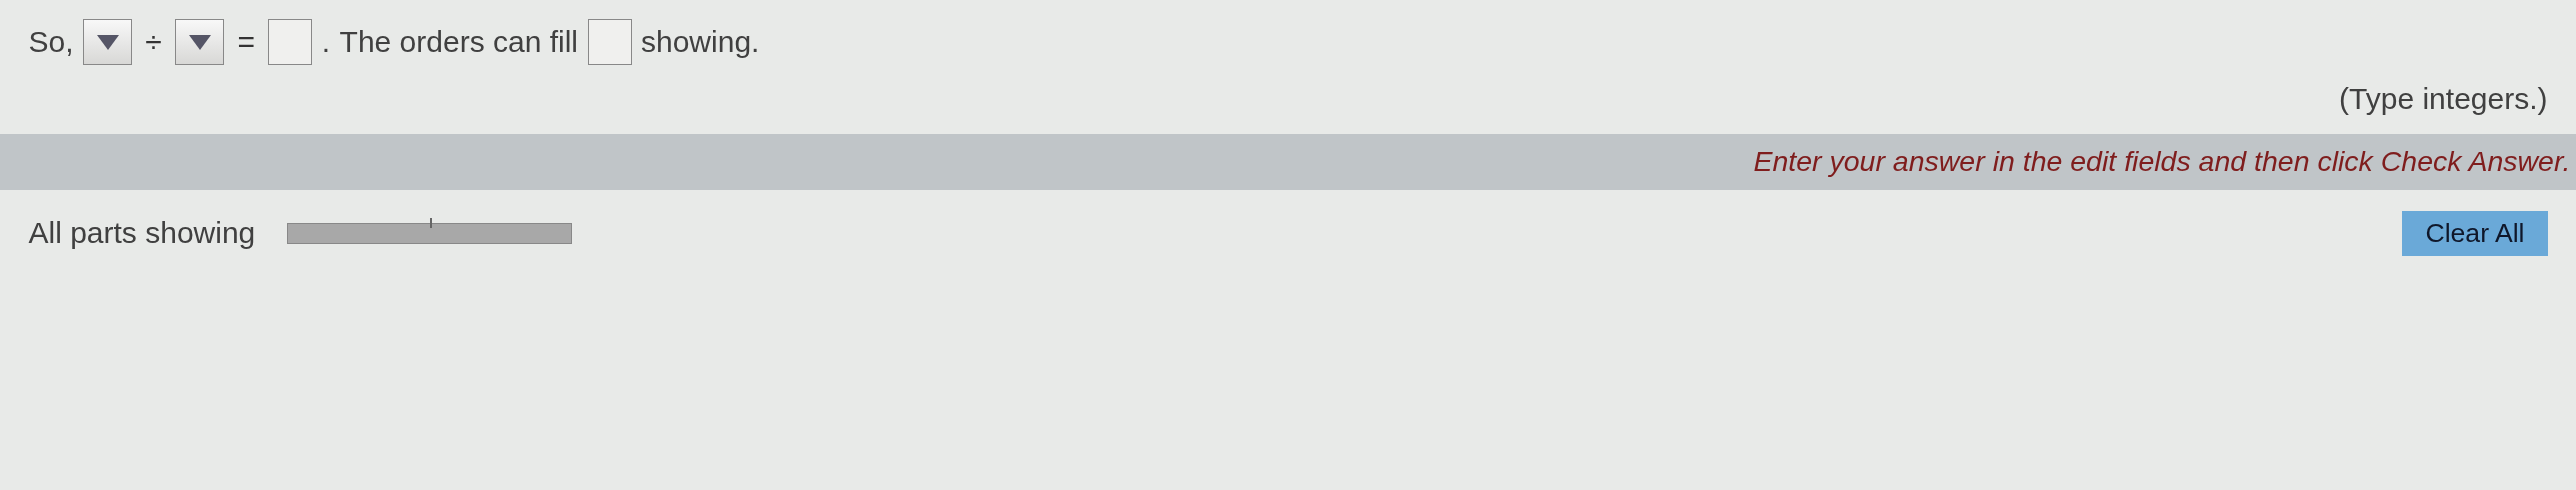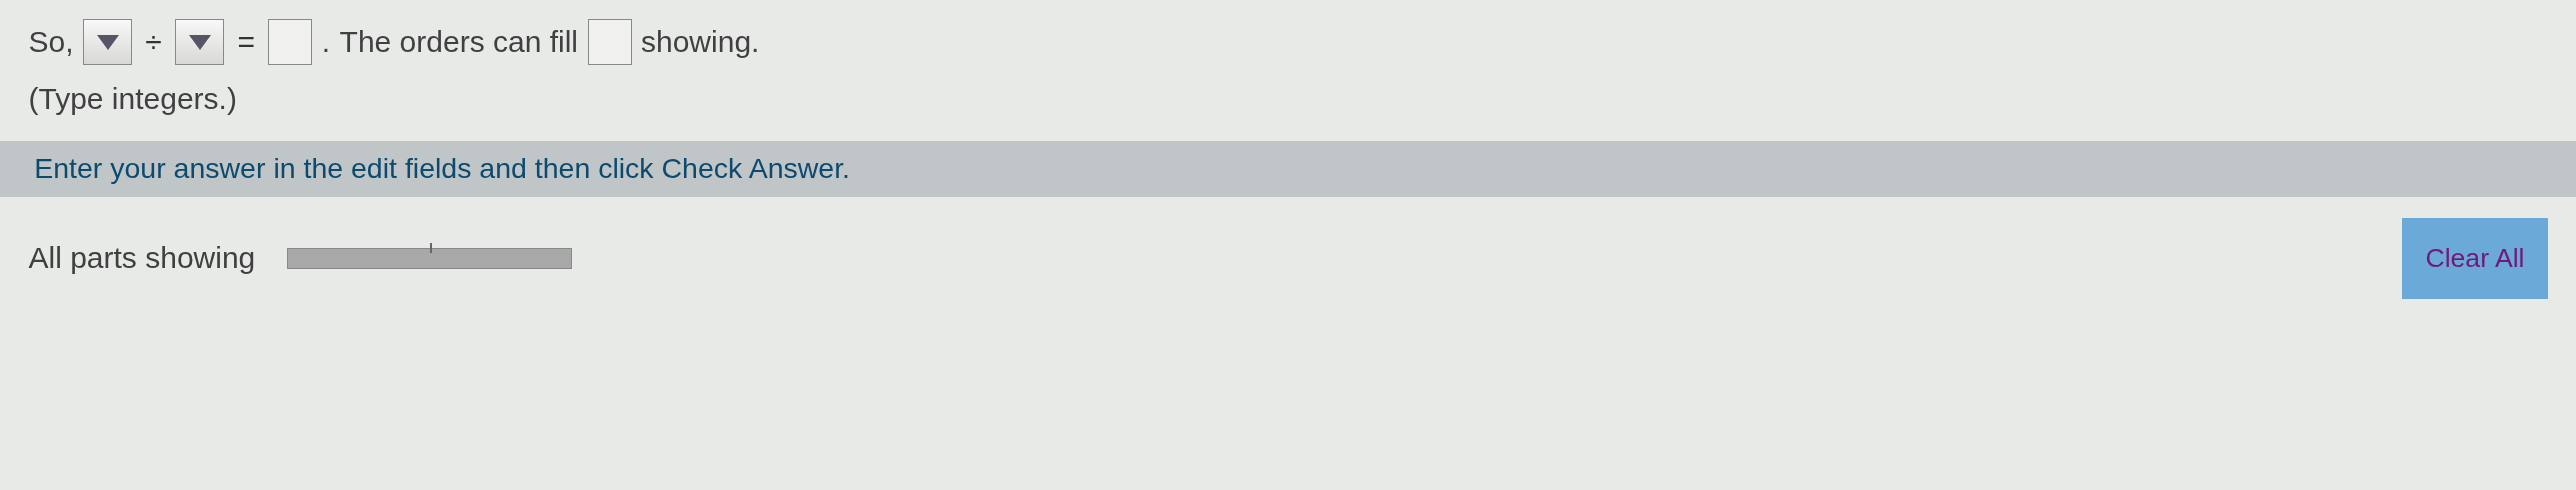--- a/index.html
+++ b/index.html
@@ -1,18 +1,19 @@
 <!DOCTYPE html>
 <html style="font-size:15px"><head>
   <meta charset="utf-8">
   <style>
     * {
       box-sizing: border-box;
       margin: 0;
       padding: 0;
+      text-align: right;
     }
     body {
       font-family: Arial, Helvetica, sans-serif;
       background: #e8eae8;
       color: #333;
       font-size: 30px;
       padding: 19px 28.5px 9.5px 28.5px;
     }
     .question-row {
       display: flex;
@@ -47,28 +48,29 @@
       height: 46px;
       border: 1.9px solid #888;
       background: #f0f0ee;
     }
     .operator {
       font-size: 30px;
       padding: 0 3.8px;
     }
     .hint-text {
       color: #404040;
-      margin-bottom: 25px;
+      margin-bottom: 18px;
     }
     .instruction-bar {
       background: #c0c5c8;
-      color: #0c4a6e;
+      color: #7f1d1d;
       padding: 11.4px 5.7px;
       margin: 0 -28.5px 21px -28.5px;
       font-size: 28.5px;
+      font-style: italic;
     }
     .instruction-bar-inner {
       padding-left: 28.5px;
     }
     .footer-row {
       display: flex;
       align-items: center;
       gap: 32px;
     }
     .footer-text {
@@ -87,23 +89,23 @@
       left: 50%;
       width: 1.9px;
       height: 9.5px;
       background: #666;
     }
     .spacer {
       flex: 1;
     }
     .clear-btn {
       background: #6aa9d8;
-      color: #701a75;
+      color: #0f172a;
       border: none;
-      padding: 25px 23px;
+      padding: 7px 23px;
       font-size: 26.6px;
       cursor: pointer;
       font-family: inherit;
     }
   </style>
 </head>
 <body>
 
 <div class="question-row">
   <span class="question-text">So,</span>

